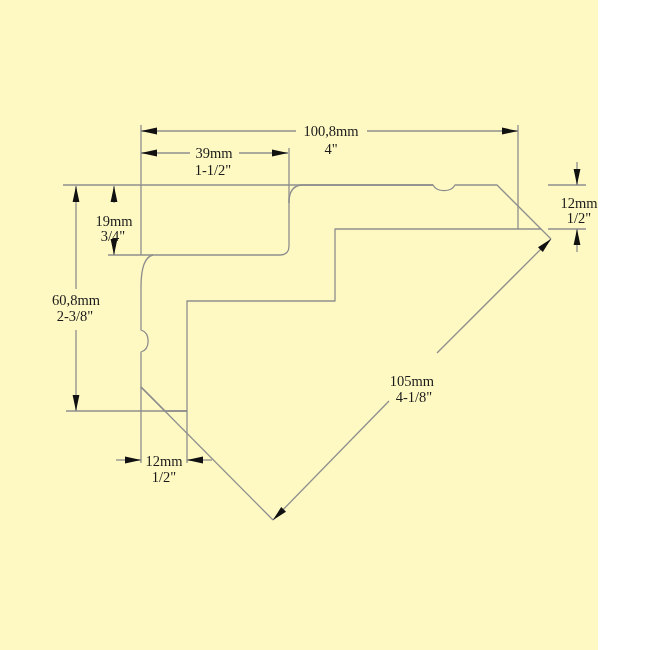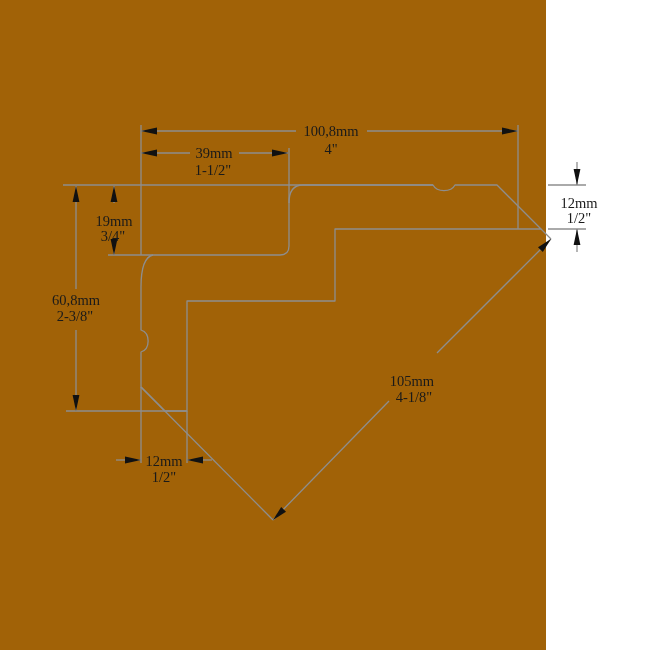--- a/index.html
+++ b/index.html
@@ -4,23 +4,23 @@
 <style>
   html, body {
     margin: 0;
     padding: 0;
     background: #ffffff;
     width: 650px;
     height: 650px;
     overflow: hidden;
   }
   .drawing-wrap {
-    width: 546px;
+    width: 598px;
     height: 650px;
-    background: #a16207;
+    background: #fef9c3;
     text-decoration: underline;
   }
   svg text {
     font-family: "Liberation Serif", "DejaVu Serif", serif;
     font-size: 14.5px;
     fill: #1a1a1a;
   }
   .dwg-line {
     stroke: #8e8e8e;
     stroke-width: 1.3;

